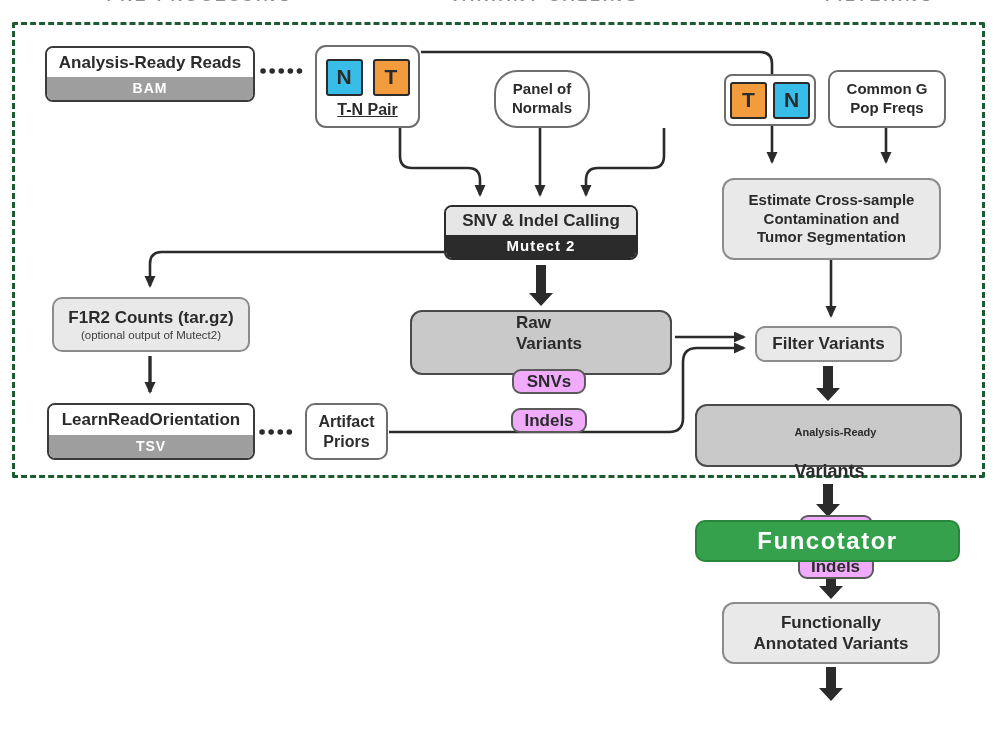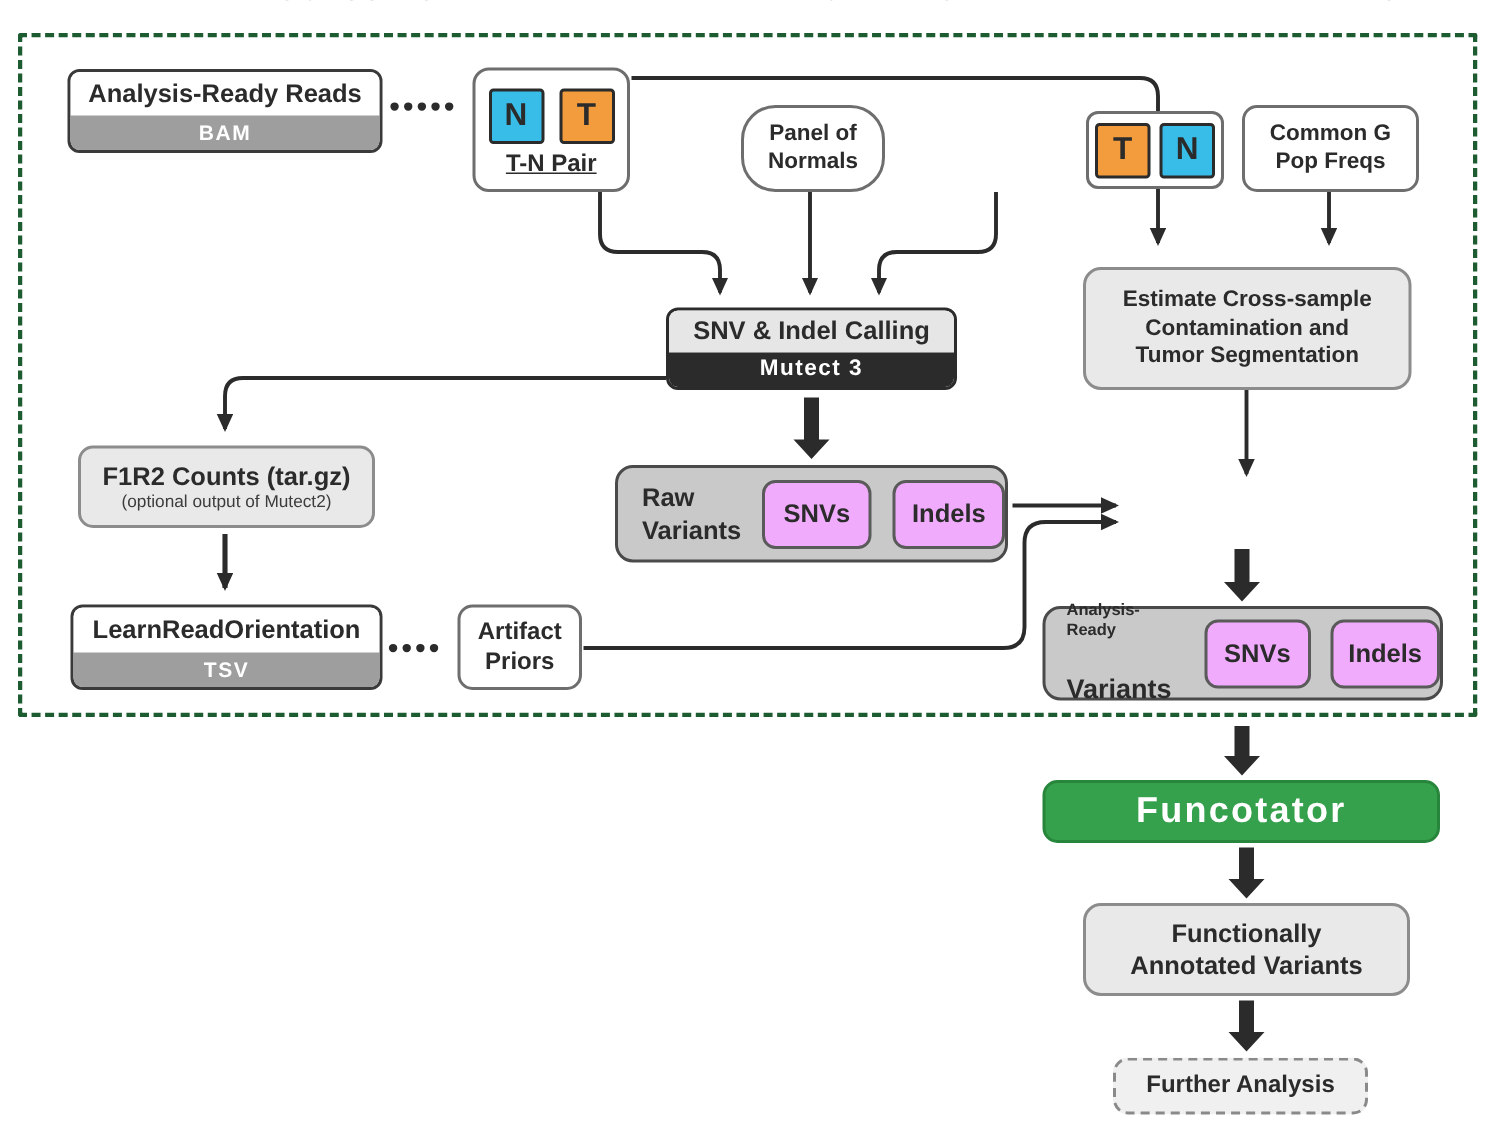--- a/index.html
+++ b/index.html
@@ -15,21 +15,21 @@
   
   .dashed-frame{border:3px dashed #1d5c31;border-radius:2px;z-index:0;}
   
   svg.wires{position:absolute;left:0;top:0;z-index:1;}
   
   .node{z-index:2;display:flex;align-items:center;justify-content:center;
     text-align:center;font-weight:bold;white-space:pre-line;line-height:1.25;}
   .rounded{border-radius:10px;}
   .white-node{background:#ffffff;border:2px solid #6e6e6e;}
   .lightgray-node{background:#e9e9e9;border:2px solid #8c8c8c;}
-  .gray-container{background:#c9c9c9;border:2px solid #4a4a4a;border-radius:12px;}
+  .gray-container{background:#c9c9c9;border:2px solid #4a4a4a;border-radius:12px;flex-direction:column;}
   .stacked{flex-direction:column;padding:0;overflow:hidden;align-items:stretch;}
   .stacked .top-label{flex:1;display:flex;align-items:center;justify-content:center;background:#ffffff;}
   .stacked .band{height:23px;display:flex;align-items:center;justify-content:center;
     background:#9e9e9e;color:#ffffff;font-size:14px;letter-spacing:1px;}
   .sample-sq{width:33px;height:33px;border:2.5px solid #2b2b2b;border-radius:3px;
     display:flex;align-items:center;justify-content:center;font-size:21px;font-weight:bold;color:#2b2b2b;}
   .sq-blue{background:#38bde8;}
   .sq-orange{background:#f39c3d;}
   .inner-white{background:#f0abfc;border:2px solid #5a5a5a;border-radius:9px;
     display:flex;align-items:center;justify-content:center;font-weight:bold;font-size:17px;z-index:3;}
@@ -117,21 +117,21 @@
 
   <div class="abs node white-node rounded" style="left:828px;top:70px;width:118px;height:58px;font-size:15px;">Common G
 Pop Freqs</div>
 
   <div class="abs node lightgray-node" style="left:722px;top:178px;width:219px;height:82px;font-size:15px;border-radius:12px;">Estimate Cross-sample
 Contamination and
 Tumor Segmentation</div>
 
   <div class="abs node stacked" style="left:444px;top:205px;width:194px;height:55px;border:2px solid #2b2b2b;border-radius:8px;">
     <div class="top-label" style="font-size:17px;background:#e6e6e6;">SNV &amp; Indel Calling</div>
-    <div class="band" style="background:#2b2b2b;font-size:15px;">Mutect 3</div>
+    <div class="band" style="background:#2b2b2b;font-size:15px;">Mutect 2</div>
   </div>
 
   <div class="abs node gray-container" style="left:410px;top:310px;width:262px;height:65px;justify-content:flex-start;padding-left:16px;gap:14px;">
     <div style="font-size:17px;text-align:left;">Raw
 Variants</div>
     <div class="inner-white" style="width:70px;height:42px;">SNVs</div>
     <div class="inner-white" style="width:72px;height:42px;">Indels</div>
   </div>
 
   <div class="abs node lightgray-node rounded" style="left:52px;top:297px;width:198px;height:55px;flex-direction:column;">
@@ -140,30 +140,30 @@
   </div>
 
   <div class="abs node stacked" style="left:47px;top:403px;width:208px;height:57px;border:2.5px solid #3a3a3a;border-radius:8px;">
     <div class="top-label" style="font-size:17px;">LearnReadOrientation</div>
     <div class="band">TSV</div>
   </div>
 
   <div class="abs node white-node rounded" style="left:305px;top:403px;width:83px;height:57px;font-size:16px;">Artifact
 Priors</div>
 
+  <div class="abs node lightgray-node rounded" style="left:755px;top:326px;width:147px;height:36px;font-size:17px;">Filter Variants</div>
 
   <div class="abs node gray-container" style="left:695px;top:404px;width:267px;height:63px;justify-content:flex-start;padding-left:14px;gap:13px;">
     <div style="text-align:left;">
       <div style="font-size:11px;">Analysis-Ready</div>
       <div style="font-size:18px;">Variants</div>
     </div>
     <div class="inner-white" style="width:70px;height:42px;">SNVs</div>
     <div class="inner-white" style="width:72px;height:42px;">Indels</div>
   </div>
 
   <div class="abs node funcotator" style="left:695px;top:520px;width:265px;height:42px;">Funcotator</div>
 
   <div class="abs node lightgray-node" style="left:722px;top:602px;width:218px;height:62px;font-size:17px;border-radius:12px;">Functionally
 Annotated Variants</div>
 
-  <div class="abs node further" style="left:742px;top:705px;width:170px;height:38px;">Further Analysis</div>
 
 </div>
 
 </body></html>

